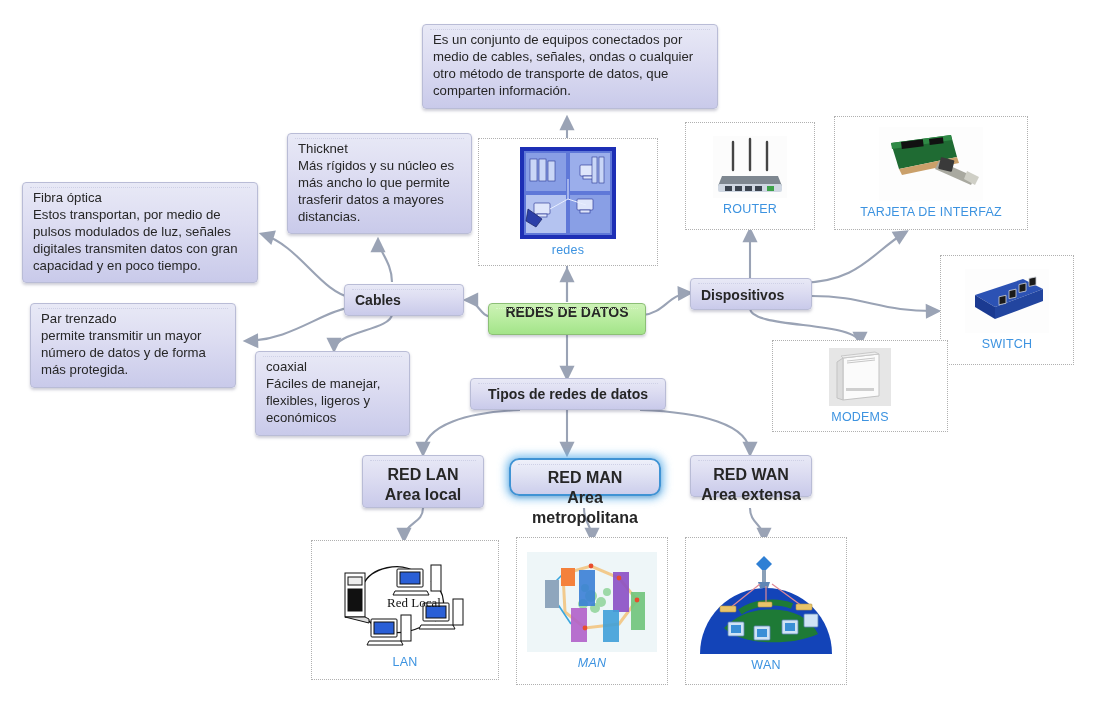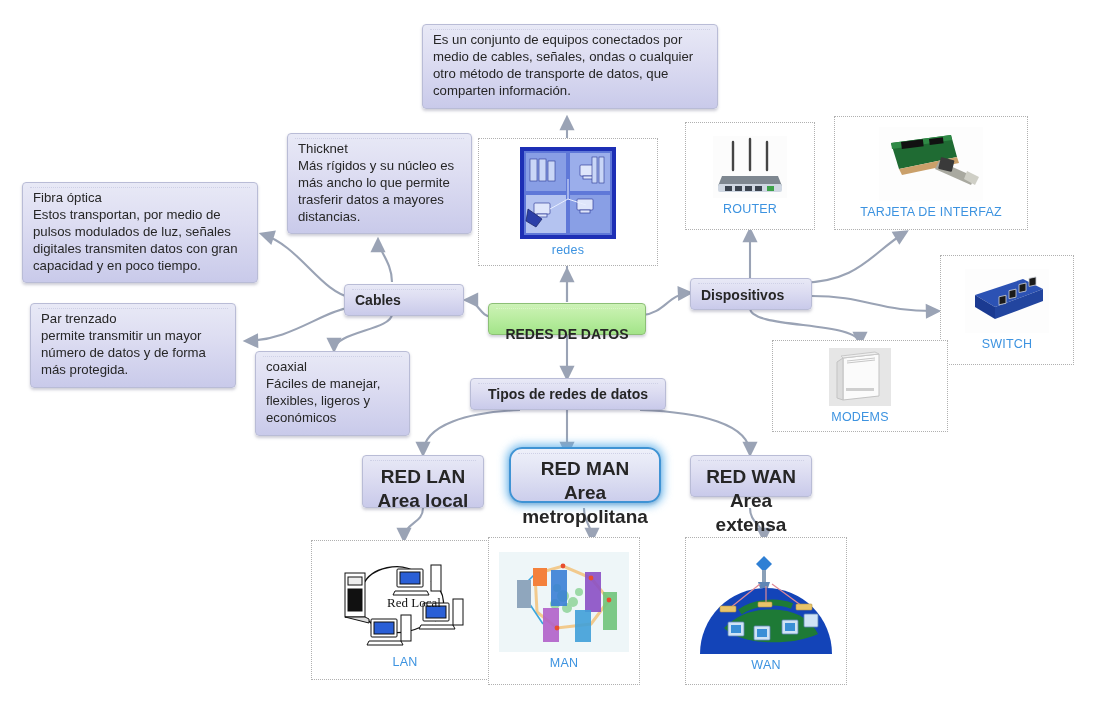--- a/index.html
+++ b/index.html
@@ -15,21 +15,21 @@
         box-shadow:0 2px 3px rgba(80,80,110,.28);
         color:#262626;line-height:1.28;}
   .node .inner{padding:7px 10px 8px 10px;}
   
   .node::before{content:"";position:absolute;left:7px;right:7px;top:4px;height:1px;
         border-top:1px dotted #cdcfe6;opacity:.95;}
 
   .para{font-size:13.2px;}
   .para .ttl{display:block;}
   .bold{font-weight:bold;font-size:14px;}
-  .bold2{font-weight:bold;font-size:19px;text-align:center;line-height:1.26;}
+  .bold2{font-weight:bold;font-size:16px;text-align:center;line-height:1.26;}
 
   
   .node.green{border:1px solid #8cbf76;
         background:linear-gradient(to bottom,#cdf2b7 0%,#bdeea4 40%,#a3e489 100%);}
   .node.green::before{border-top-color:#d9f7c8;}
 
   
   .node.selected{border:2px solid #3f93d4;border-radius:10px;
         box-shadow:0 0 9px 3px rgba(90,175,235,.75),0 2px 3px rgba(80,80,110,.3);
         background:linear-gradient(to bottom,#eef0fa 0%,#e2e4f4 40%,#ccceec 100%);}
@@ -123,39 +123,39 @@
       <span class="ttl">coaxial</span>
       <span>Fáciles de manejar, flexibles, ligeros y económicos</span>
     </div>
   </div>
 
   <div class="node" style="left:344px;top:284px;width:120px;height:32px;">
     <div class="inner bold" style="padding-top:7px;">Cables</div>
   </div>
 
   <div class="node green" style="left:488px;top:303px;width:158px;height:32px;">
-    <div class="inner bold" style="padding-top:22px;text-align:center;">REDES DE DATOS</div>
+    <div class="inner bold" style="padding-top:0;text-align:center;">REDES DE DATOS</div>
   </div>
 
   <div class="node" style="left:690px;top:278px;width:122px;height:32px;">
     <div class="inner bold" style="padding-top:8px;">Dispositivos</div>
   </div>
 
   <div class="node" style="left:470px;top:378px;width:196px;height:32px;">
     <div class="inner bold" style="padding-top:7px;text-align:center;">Tipos de redes de datos</div>
   </div>
 
   <div class="node" style="left:362px;top:455px;width:122px;height:53px;">
     <div class="inner bold2" style="padding-top:9px;">
       <div>RED LAN</div>
       <div>Area local</div>
     </div>
   </div>
 
-  <div class="node selected" style="left:509px;top:447px;width:152px;height:56px;border-radius:13px;">
+  <div class="node selected" style="left:509px;top:458px;width:152px;height:38px;">
     <div class="inner bold2" style="padding-top:8px;">
       <div>RED MAN</div>
       <div>Area metropolitana</div>
     </div>
   </div>
 
   <div class="node" style="left:690px;top:455px;width:122px;height:42px;">
     <div class="inner bold2" style="padding-top:9px;">
       <div>RED WAN</div>
       <div>Area extensa</div>
@@ -312,21 +312,21 @@
           <rect x="39" y="71" width="20" height="12" fill="#2a5fd6"></rect>
           <path d="M34,90 L66,90 L68,94 L32,94 Z"></path>
           <rect x="66" y="64" width="10" height="26"></rect>
         </g>
         <text x="52" y="56" font-family="'Liberation Serif','DejaVu Serif',serif" font-size="13" fill="#111">Red Local</text>
       </svg>
     </div>
     <div class="cap">LAN</div>
   </div>
 
-  <div class="pic" style="left:488px;top:537px;width:152px;height:148px;">
+  <div class="pic" style="left:516px;top:537px;width:152px;height:148px;font-style:italic;">
     <div class="thumb">
       <svg width="130" height="100" viewBox="0 0 130 100">
         <rect width="130" height="100" fill="#eef6f8"></rect>
         <g stroke="#f2c27a" stroke-width="3" fill="none" opacity=".85">
           <path d="M36,22 L64,14 L92,26 L110,48 L92,72 L58,76 L38,60 Z"></path>
         </g>
         <g stroke="#3ba6dd" stroke-width="1.6" fill="none">
           <path d="M28,30 L36,22"></path>
             <path d="M28,48 L44,72"></path>
         </g>

